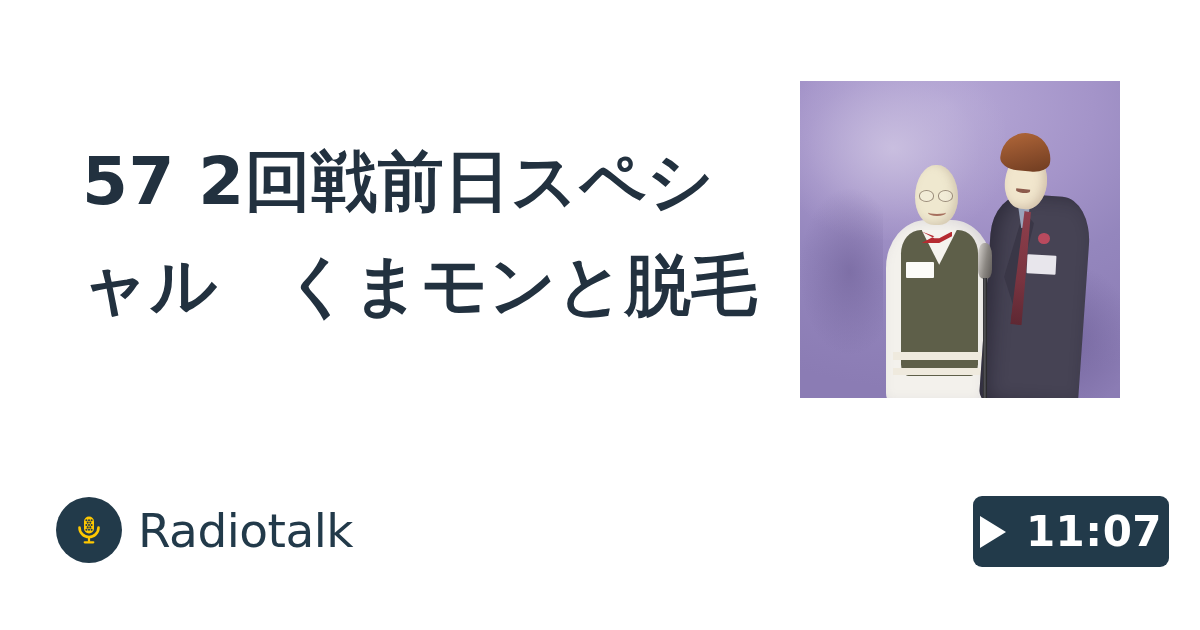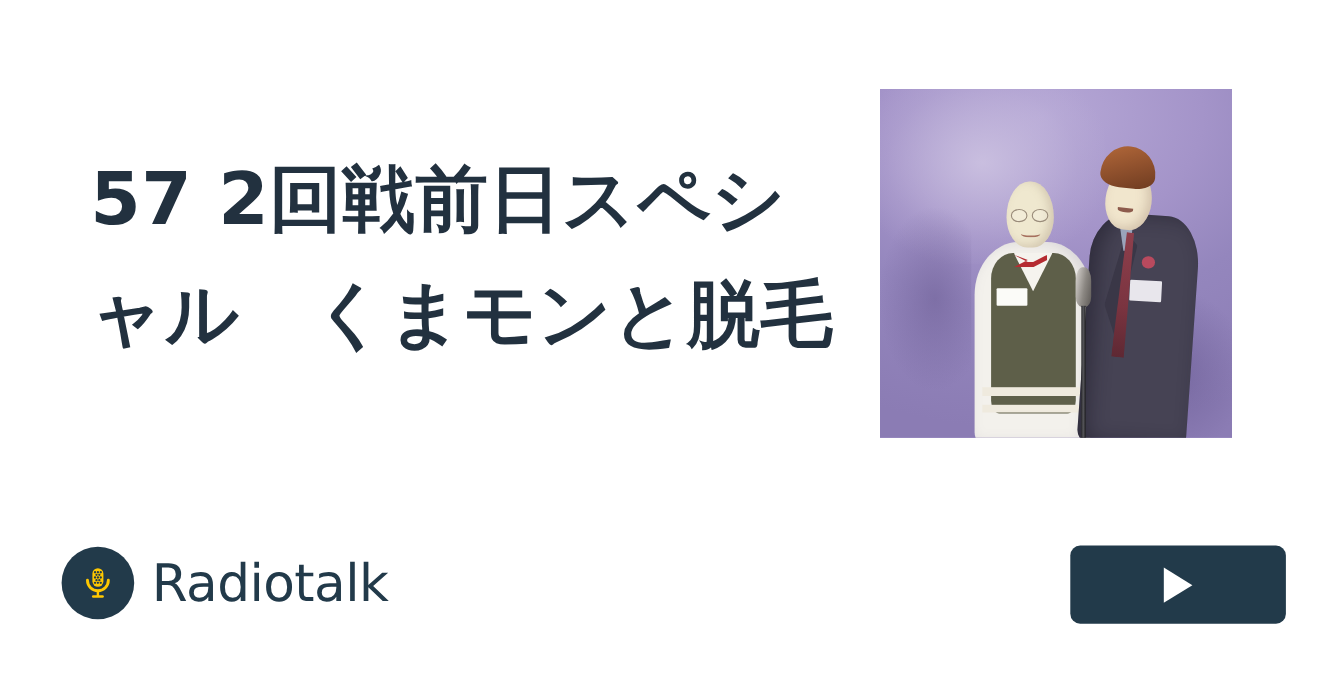--- a/index.html
+++ b/index.html
@@ -473,17 +473,18 @@
 
           <rect x="18.9" y="26.2" width="2.2" height="5.6" fill="#FFC800"></rect>
           <rect x="14.6" y="31.2" width="10.8" height="2.3" rx="1.15" fill="#FFC800"></rect>
         </svg>
       </span>
       <span class="brand-name">Radiotalk</span>
     </div>
 
     <div class="duration-badge">
       <span class="play-icon"></span>
+      <span class="duration-text">11:07</span>
     </div>
 
   </div>
 
 </div>
 
 </body></html>

